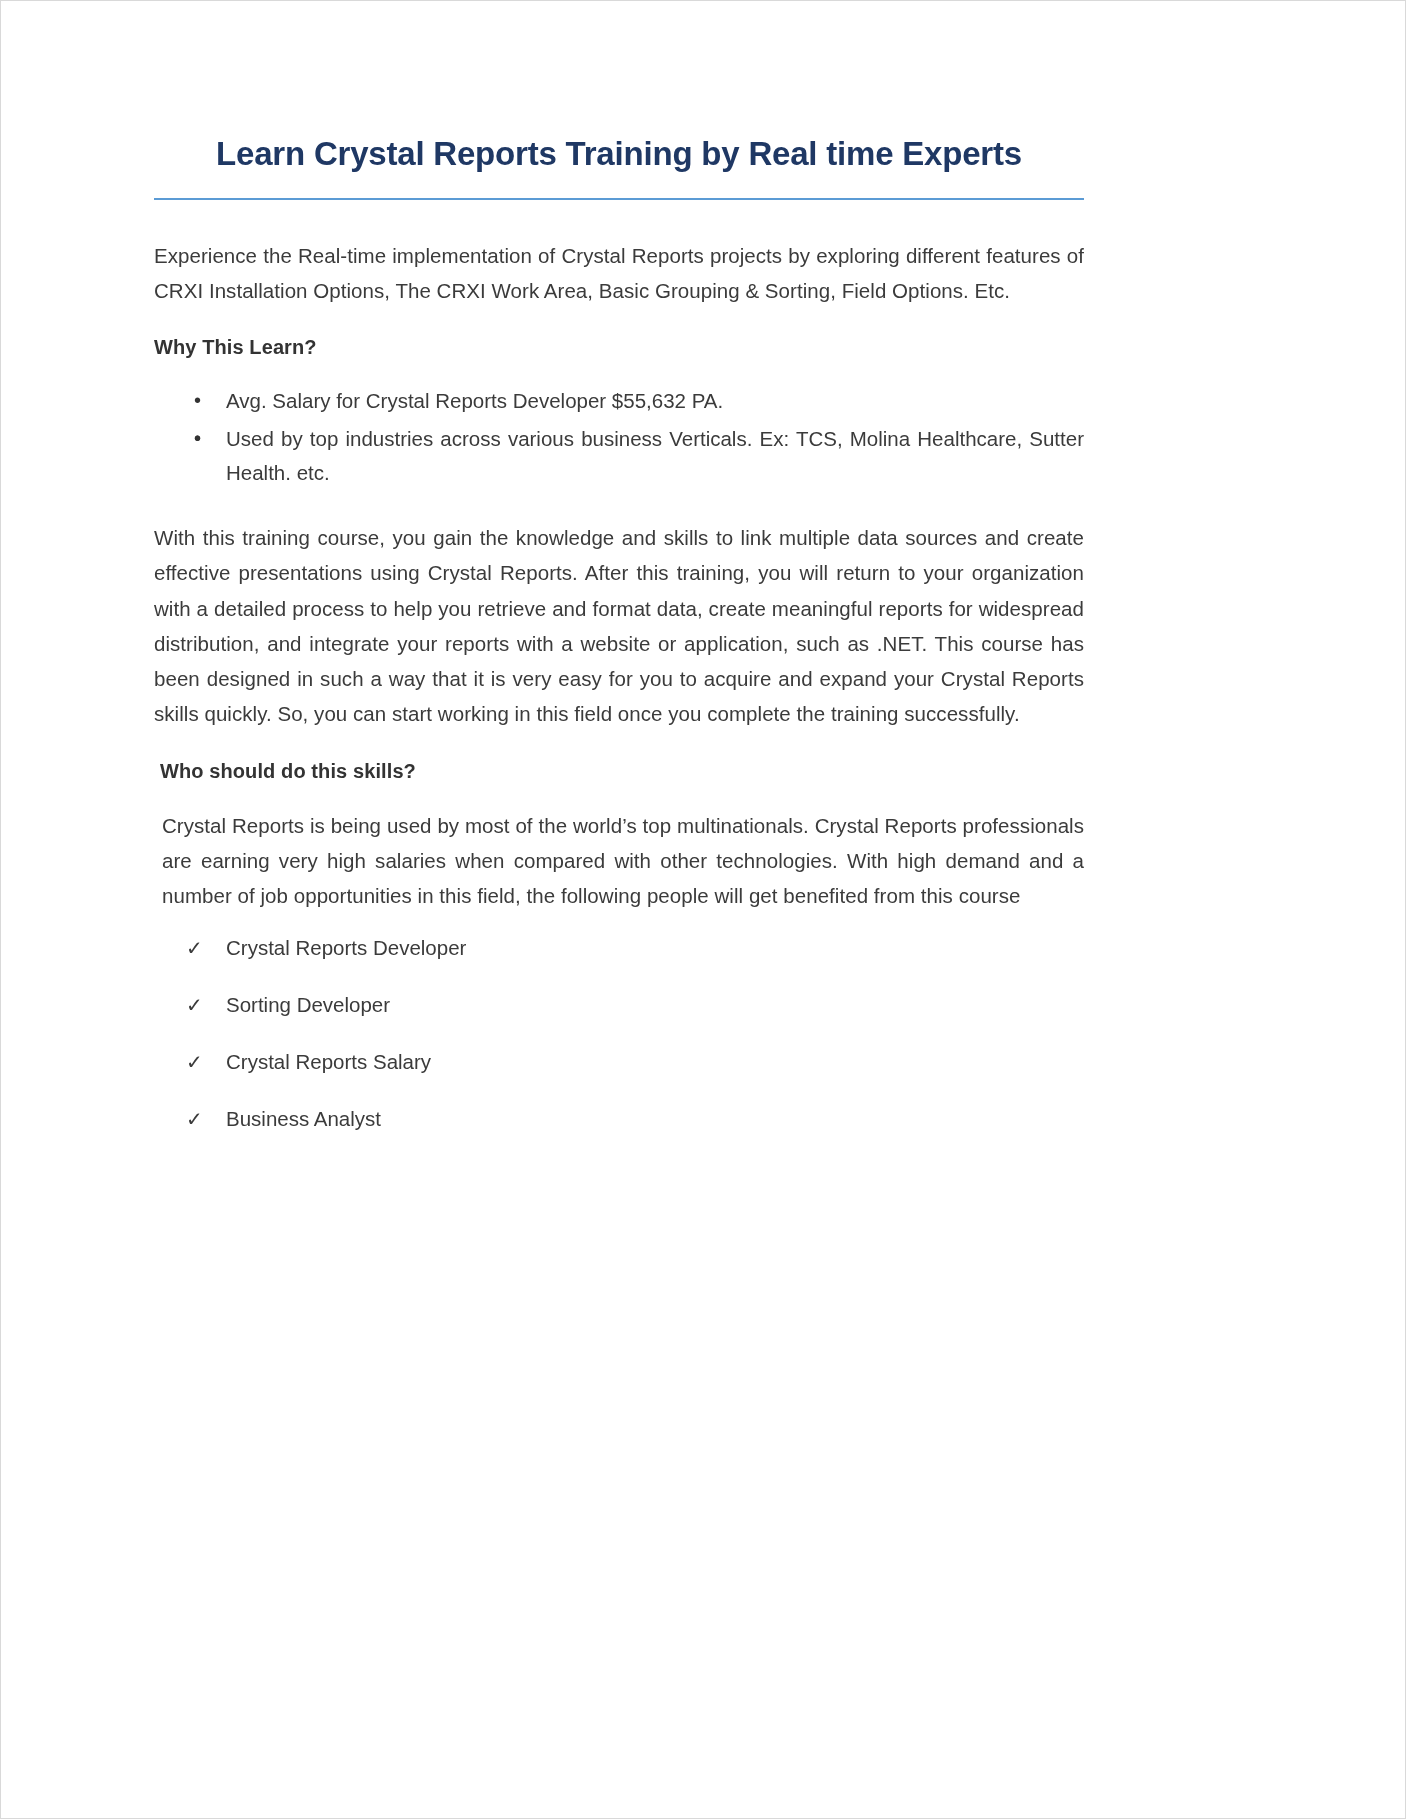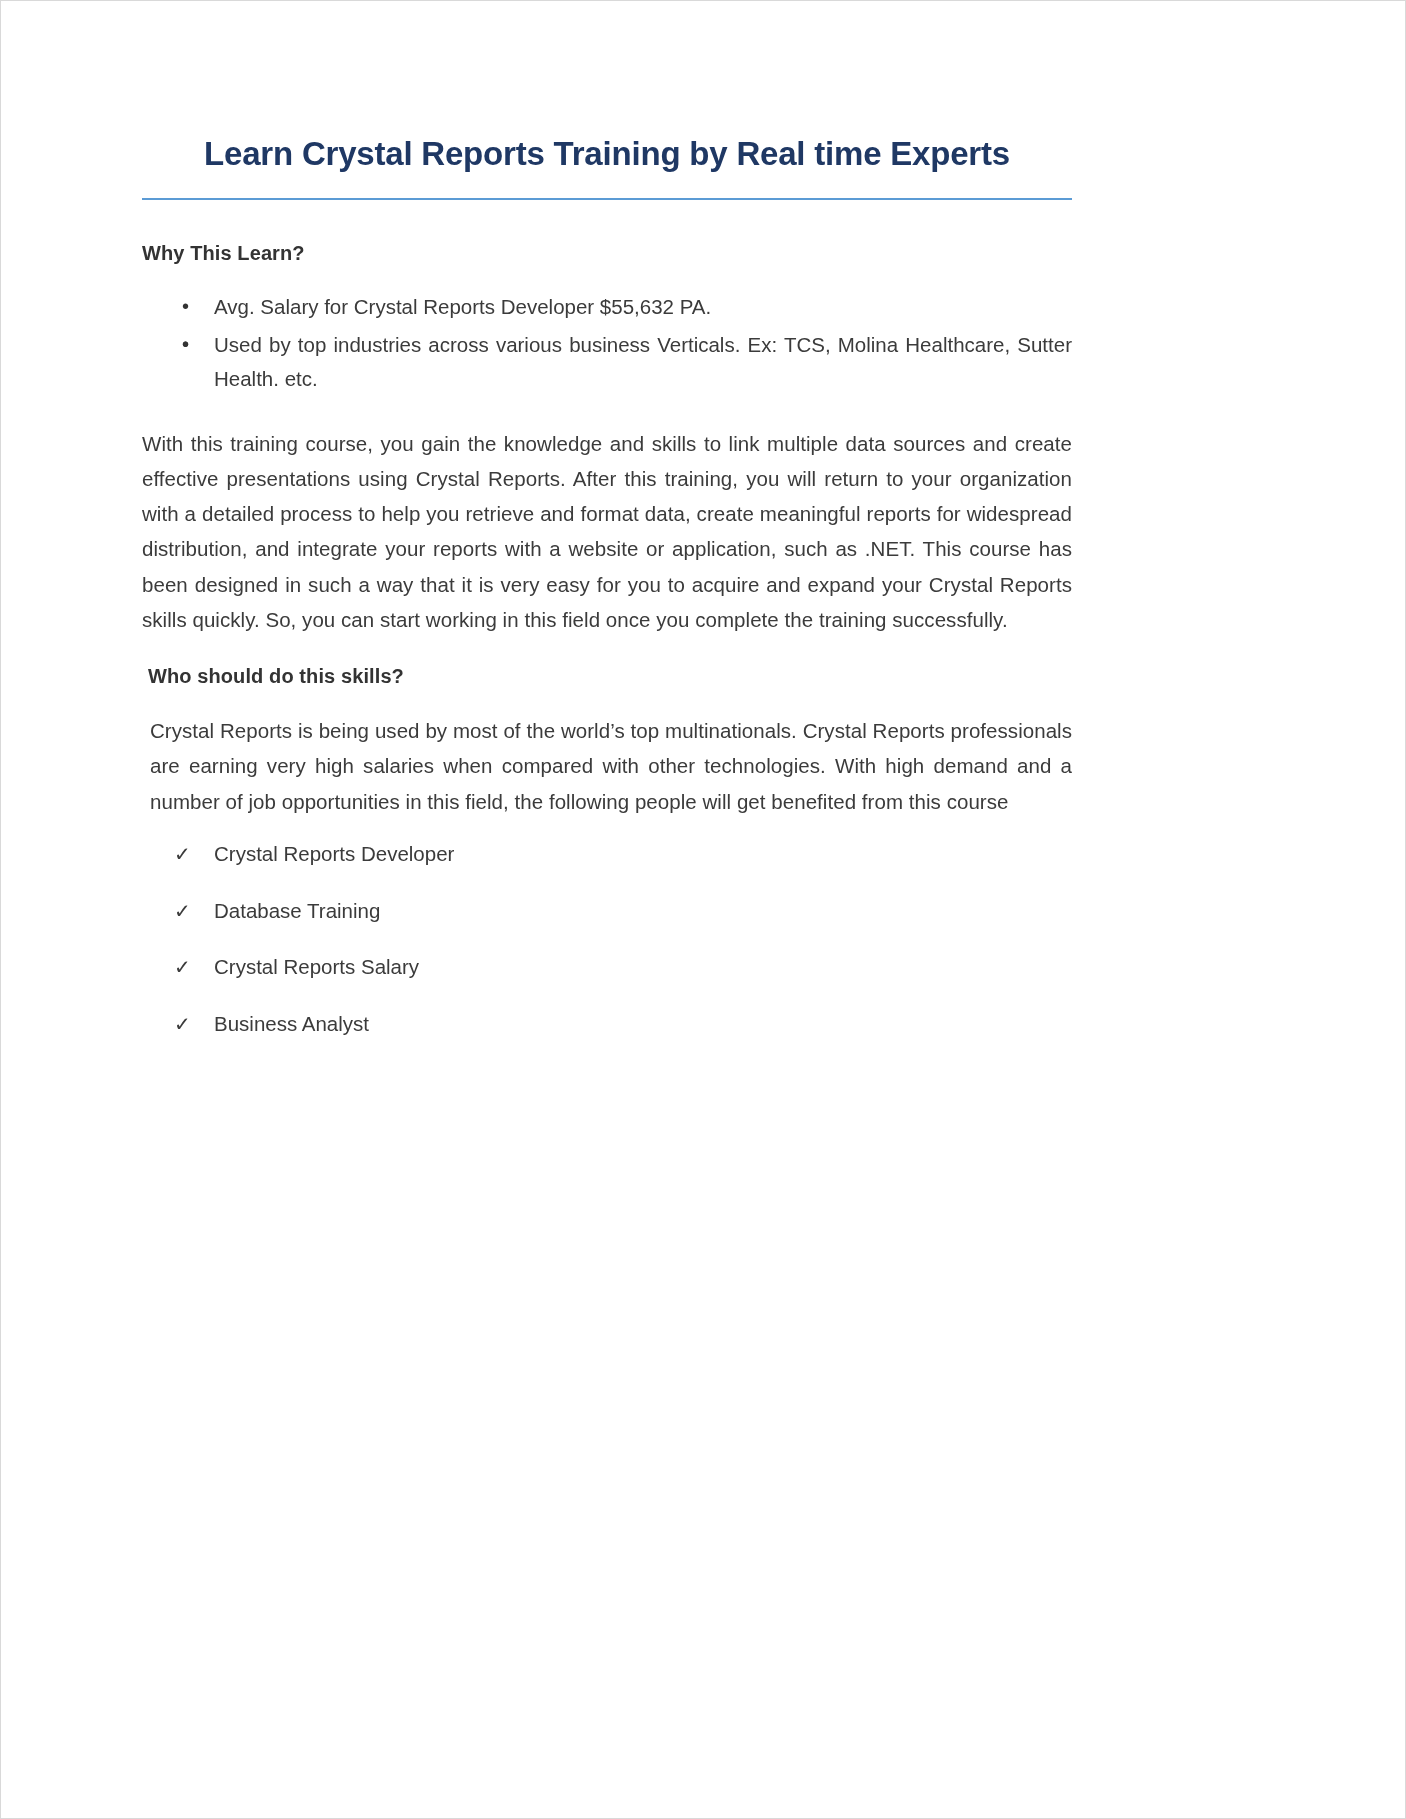--- a/index.html
+++ b/index.html
@@ -17,21 +17,21 @@
     font-family: "Liberation Sans", sans-serif;
   }
   .page-border {
     position: absolute;
     left: 0; top: 0; right: 0; bottom: 0;
     border: 1px solid #d9d9d9;
     pointer-events: none;
   }
   .content {
     position: absolute;
-    left: 142px;
+    left: 154px;
     top: 120px;
     width: 930px;
   }
 
   
   .doc-title {
     font-family: "Liberation Sans", sans-serif;
     font-size: 33px;
     font-weight: bold;
     color: #1f3864;
@@ -124,20 +124,21 @@
 <body>
 
 <div class="page">
   <div class="page-border"></div>
 
   <div class="content">
 
     <h1 class="doc-title">Learn Crystal Reports Training by Real time Experts</h1>
     <div class="title-rule"></div>
 
+    <p class="para">Experience the Real-time implementation of Crystal Reports projects by exploring different features of CRXI Installation Options, The CRXI Work Area, Basic Grouping &amp; Sorting, Field Options. Etc.</p>
 
     <h2 class="heading">Why This Learn?</h2>
 
     <ul class="bullets">
       <li>
         <span class="dot">•</span>
         <span>Avg. Salary for Crystal Reports Developer $55,632 PA.</span>
       </li>
       <li>
         <span class="dot">•</span>
@@ -155,21 +156,21 @@
 
     <p class="para para-tight">Crystal Reports is being used by most of the world’s top multinationals. Crystal Reports professionals are earning very high salaries when compared with other technologies. With high demand and a number of job opportunities in this field,  the following people will get benefited from this course</p>
 
     <ul class="checks">
       <li>
         <span class="tick">✓</span>
         <span>Crystal Reports Developer</span>
       </li>
       <li>
         <span class="tick">✓</span>
-        <span>Database Training</span>
+        <span>Sorting Developer</span>
       </li>
       <li>
         <span class="tick">✓</span>
         <span>Crystal Reports Salary</span>
       </li>
       <li>
         <span class="tick">✓</span>
         <span>Business Analyst</span>
       </li>
     </ul>

